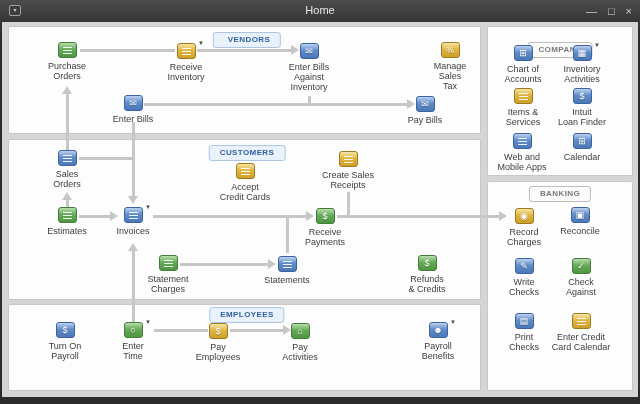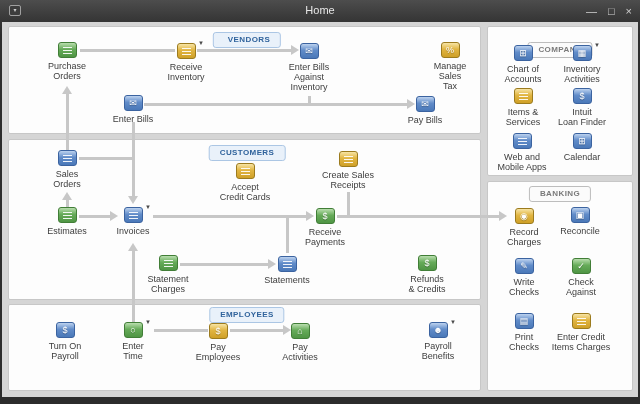--- a/index.html
+++ b/index.html
@@ -352,17 +352,17 @@
         </div>
         <div class="label">
           <div>Print</div>
           <div>Checks</div>
         </div>
       </div>
       <div class="item" style="left: 539px; top: 313px; width: 84px;">
         <div class="icon gold stripes"></div>
         <div class="label">
           <div>Enter Credit</div>
-          <div>Items Charges</div>
+          <div>Card Calendar</div>
         </div>
       </div>
     </div>
 </div>
 
 </body></html>

